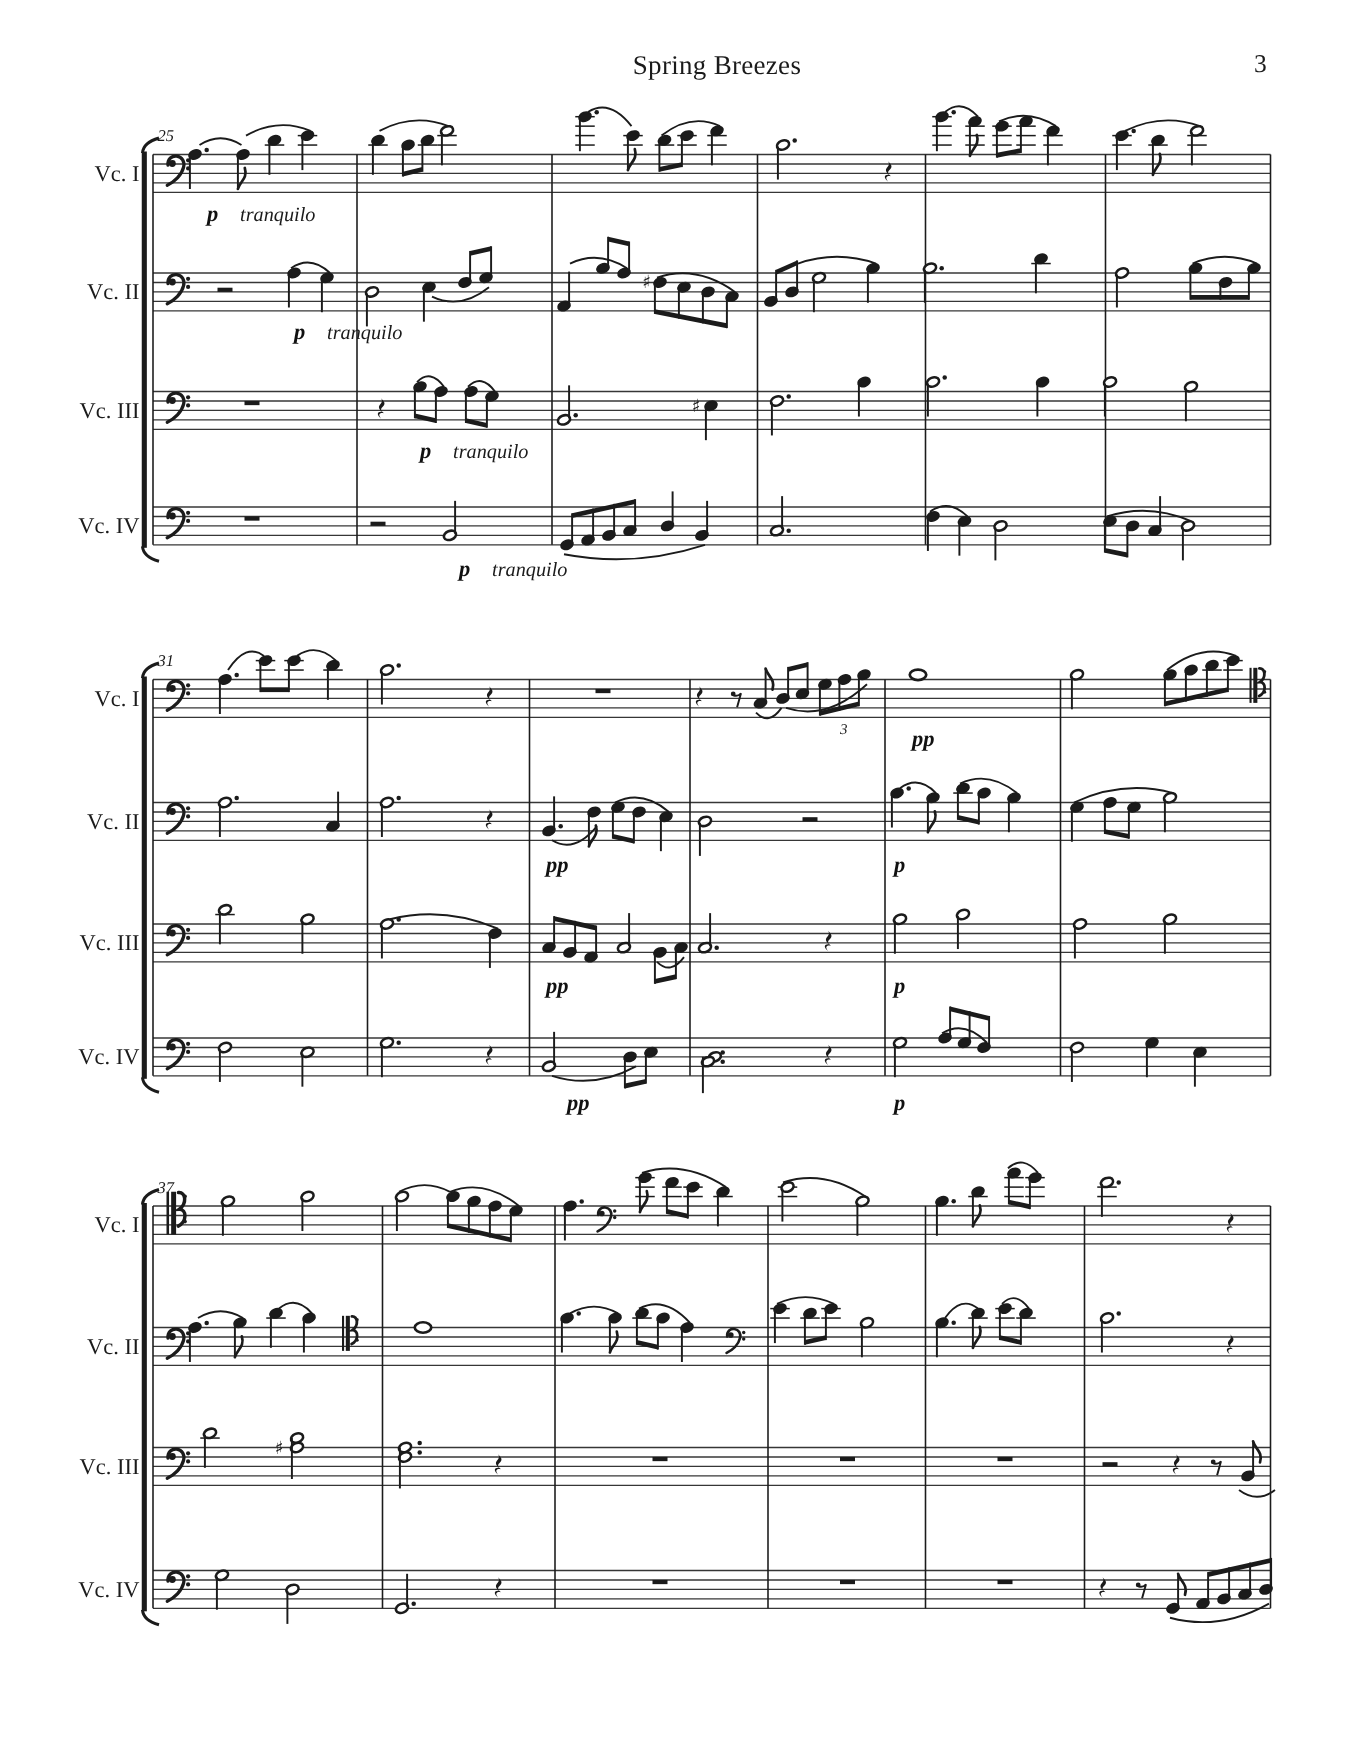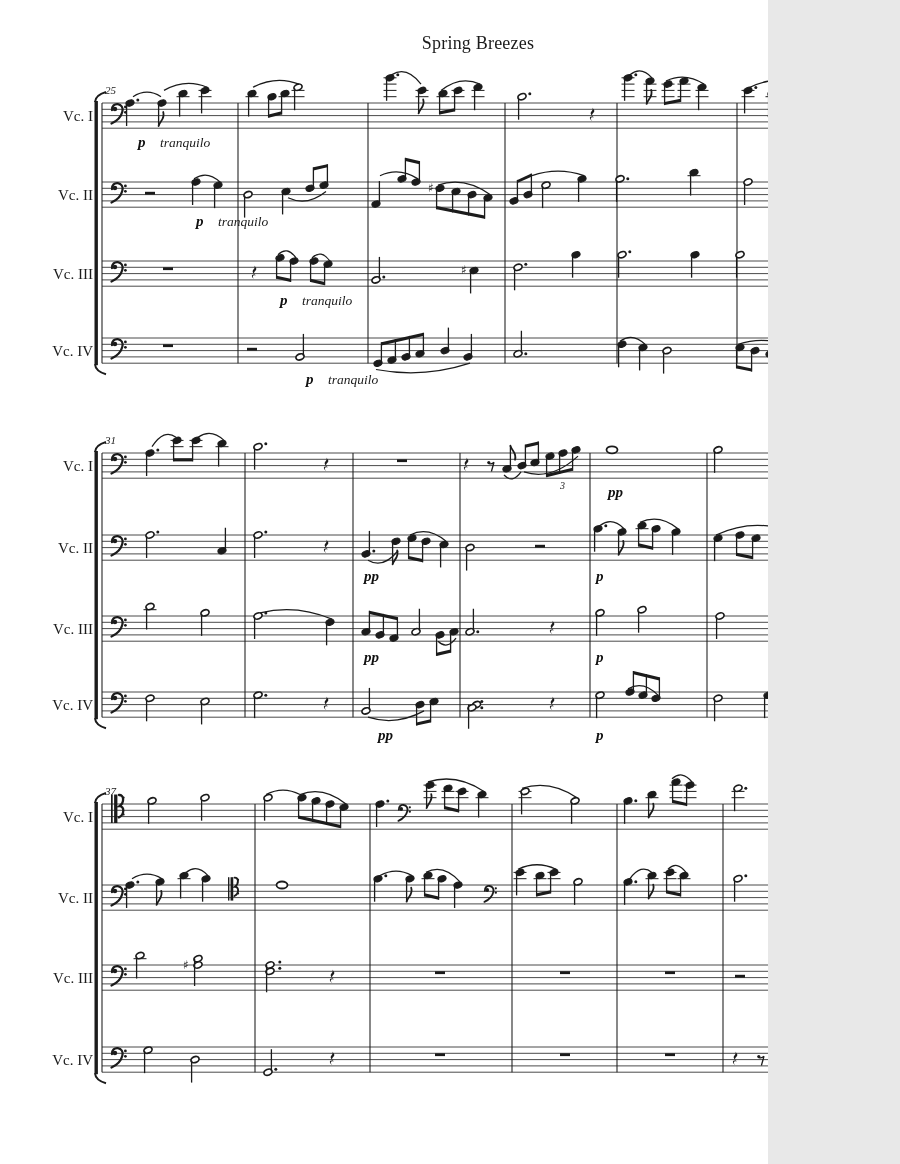--- a/index.html
+++ b/index.html
@@ -1,16 +1,16 @@
 <!DOCTYPE html>
 <html><head>
 <meta charset="utf-8">
 <style>
   html,body{margin:0;padding:0;background:#e8e8e8;}
-  .page{position:relative;width:768px;height:1164px;background:#ffffff;overflow:hidden;
+  .page{position:relative;width:900px;height:1164px;background:#ffffff;overflow:hidden;
         font-family:"Liberation Serif", serif;color:#1b1b1b;}
   .hdr-title{position:absolute;top:33px;left:0;width:956px;text-align:center;
              font-size:18px;letter-spacing:0.2px;}
   .hdr-page{position:absolute;top:33px;left:836px;font-size:17px;}
   svg.score{position:absolute;left:0;top:0;}
   .mnum{font:italic 11px "Liberation Serif", serif;fill:#1b1b1b;}
   .plabel{font:15px "Liberation Serif", serif;fill:#1b1b1b;}
   .dyn{font:italic bold 15px "Liberation Serif", serif;fill:#111;}
   .word{font:italic 13.5px "Liberation Serif", serif;fill:#1b1b1b;}
   .trip{font:italic 10px "Liberation Serif", serif;fill:#1b1b1b;}

